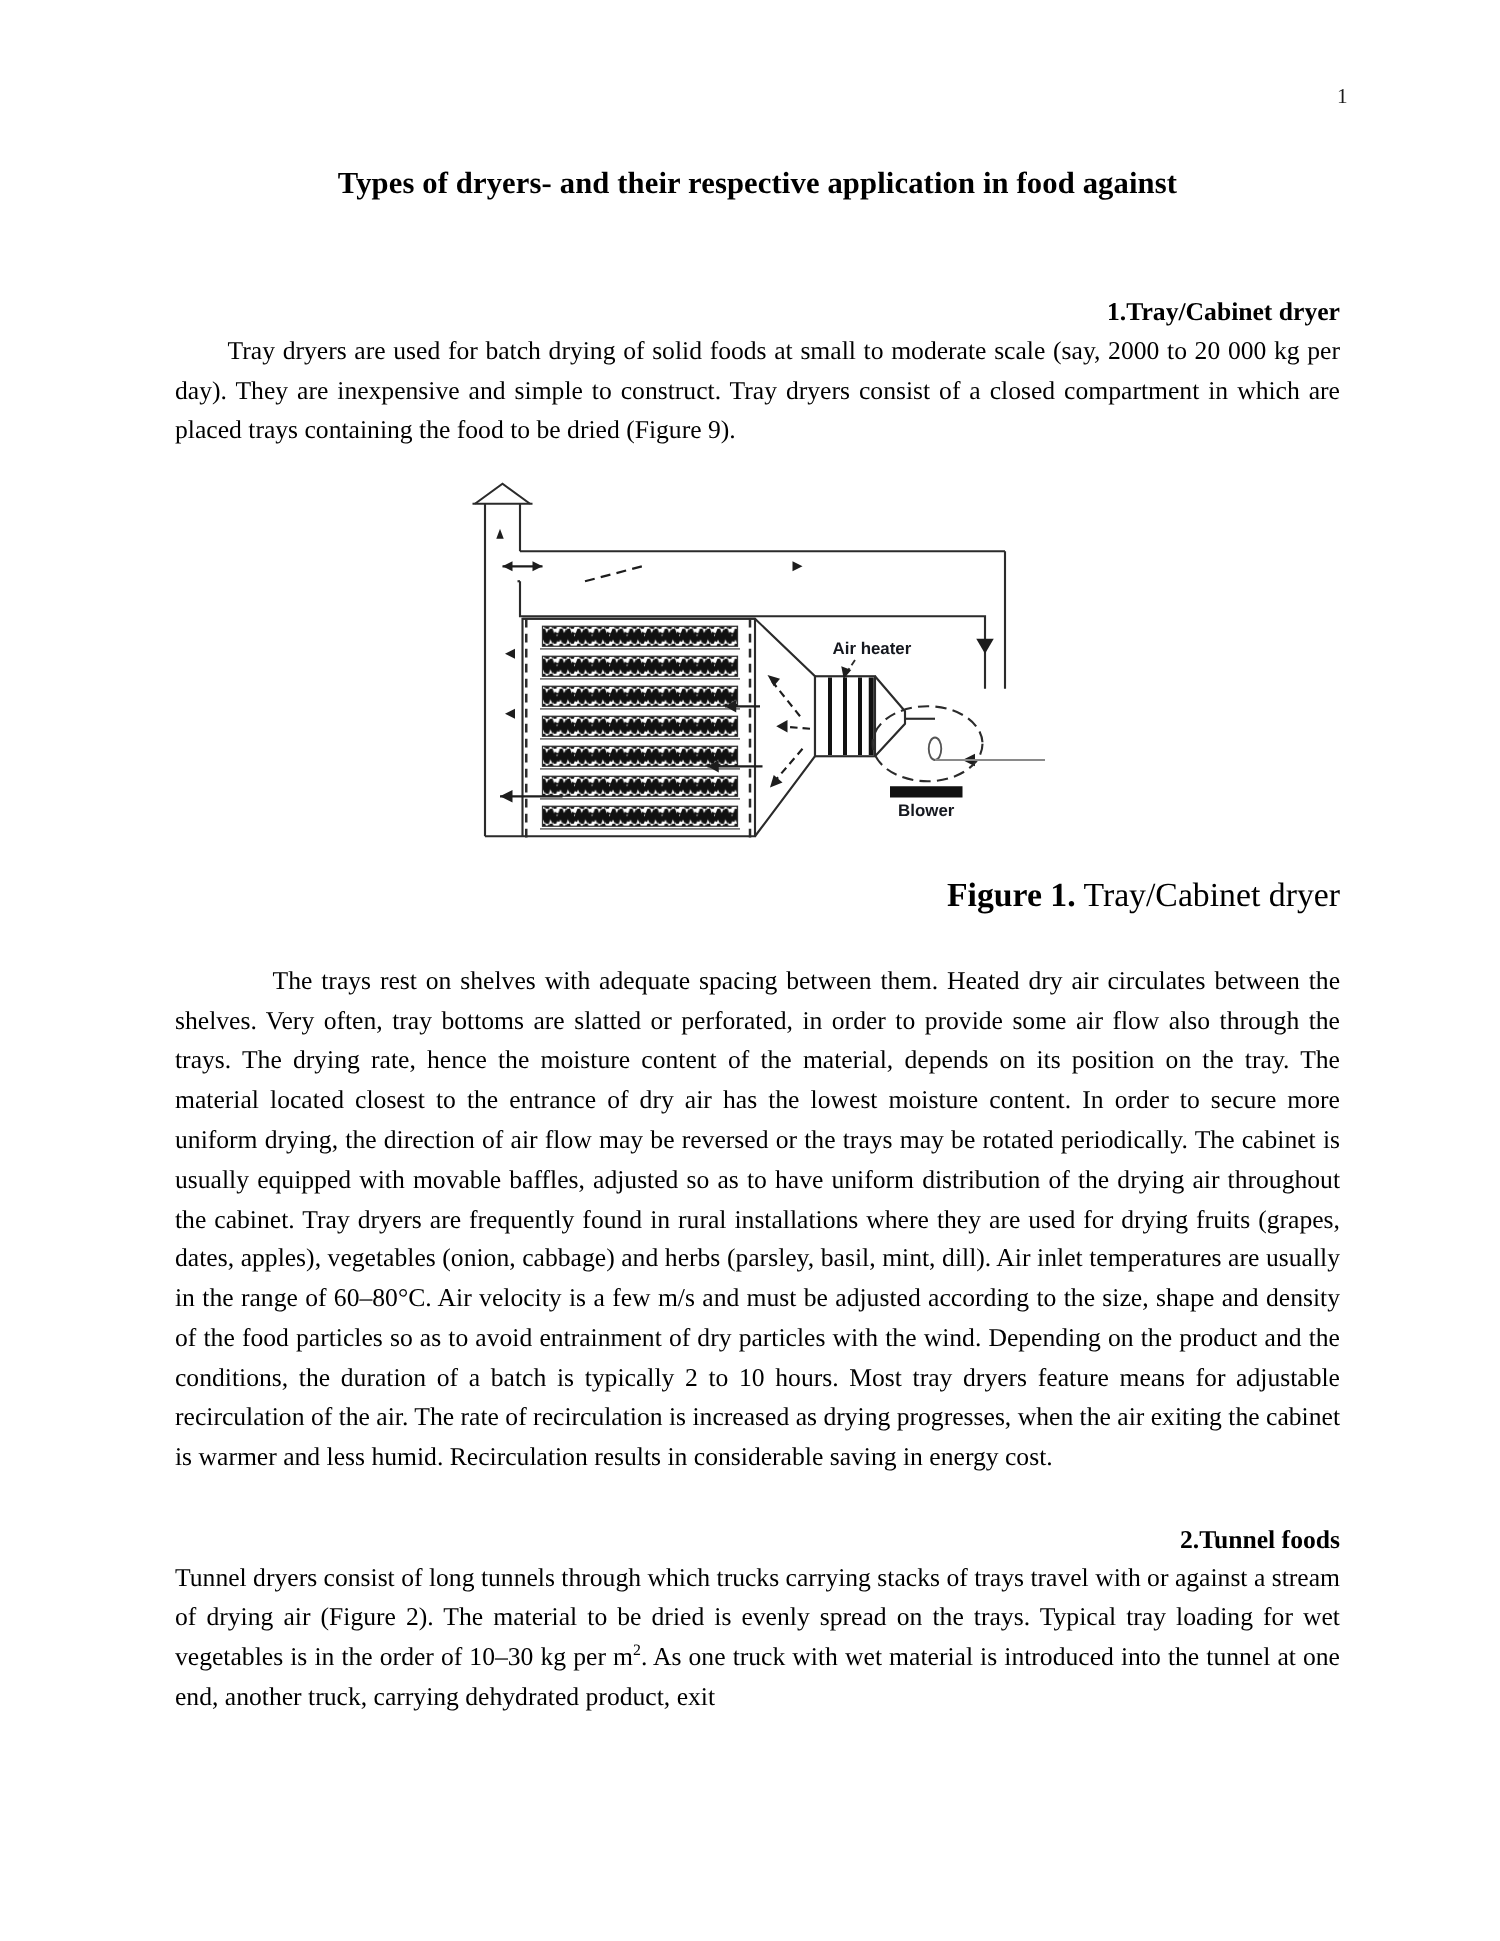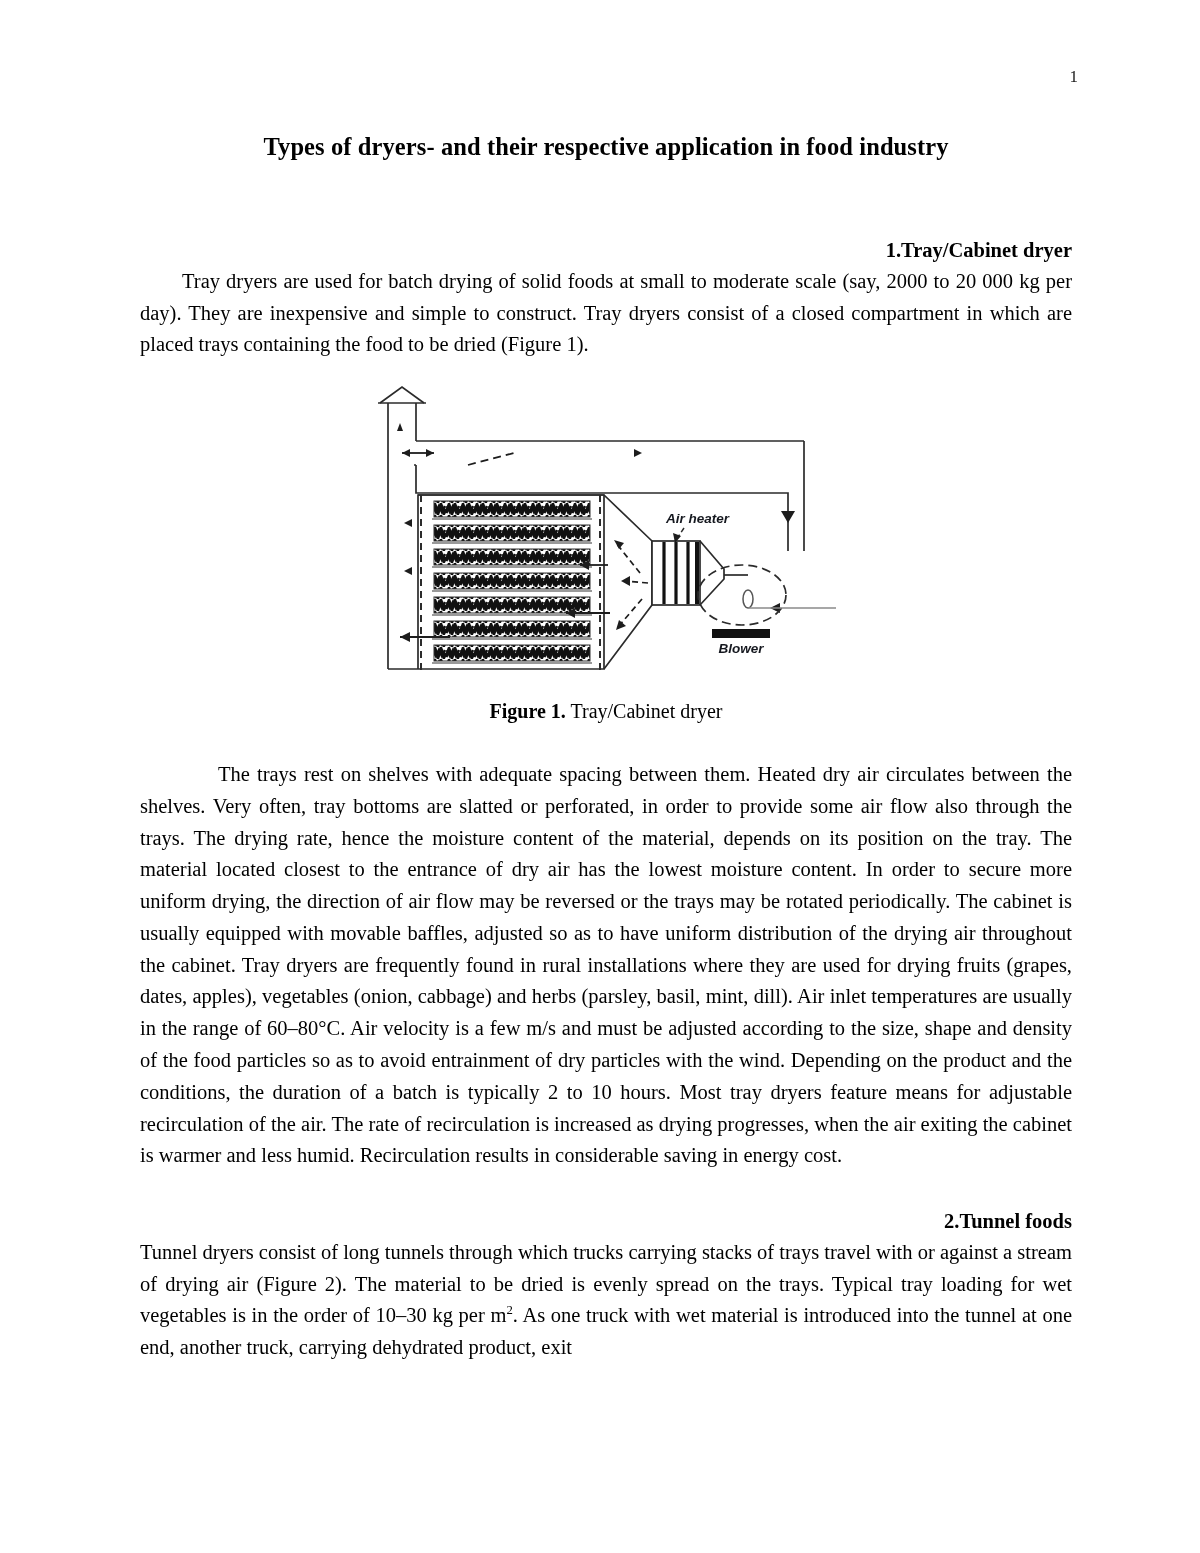--- a/index.html
+++ b/index.html
@@ -69,25 +69,24 @@
 
   
   .figure-wrap {
     width: 100%;
     text-align: center;
   }
   .figure-svg-holder {
     display: inline-block;
     width: 460px;
     height: 300px;
-    font-style: italic;
   }
   .figure-caption {
-    font-size: 20px;
-    text-align: center;
+    font-size: 27px;
+    text-align: right;
     line-height: 1.4;
     margin-top: 10px;
   }
   .figure-caption b { font-weight: bold; }
 
   svg { display: block; }
   svg text {
     font-family: "Liberation Sans", "DejaVu Sans", sans-serif;
     font-weight: bold;
     fill: #15181f;
@@ -96,29 +95,29 @@
 </style>
 </head>
 <body>
 
 <div class="page">
 
   <div class="page-number">1</div>
 
   <div class="content">
 
-    <h1 class="doc-title">Types of dryers- and their respective application in food industry</h1>
+    <h1 class="doc-title">Types of dryers- and their respective application in food against</h1>
 
     <div class="spacer-xl"></div>
 
     <div class="section-heading">
       <span class="num">1.</span><span>Tray/Cabinet dryer</span>
     </div>
 
-    <p class="body-text indent-small">Tray dryers are used for batch drying of solid foods at small to moderate scale (say, 2000 to 20 000 kg per day). They are inexpensive and simple to construct. Tray dryers consist of a closed compartment in which are placed trays containing the food to be dried (Figure 1).</p>
+    <p class="body-text indent-small">Tray dryers are used for batch drying of solid foods at small to moderate scale (say, 2000 to 20 000 kg per day). They are inexpensive and simple to construct. Tray dryers consist of a closed compartment in which are placed trays containing the food to be dried (Figure 9).</p>
 
     <div class="spacer-m"></div>
 
     <div class="figure-wrap">
       <div class="figure-svg-holder">
         <svg viewBox="0 0 460 300" width="460" height="300" xmlns="http://www.w3.org/2000/svg">
           <defs>
 
             <pattern id="matfill" x="0" y="0" width="14" height="12" patternUnits="userSpaceOnUse">
               <rect width="14" height="12" fill="#ffffff"></rect>

